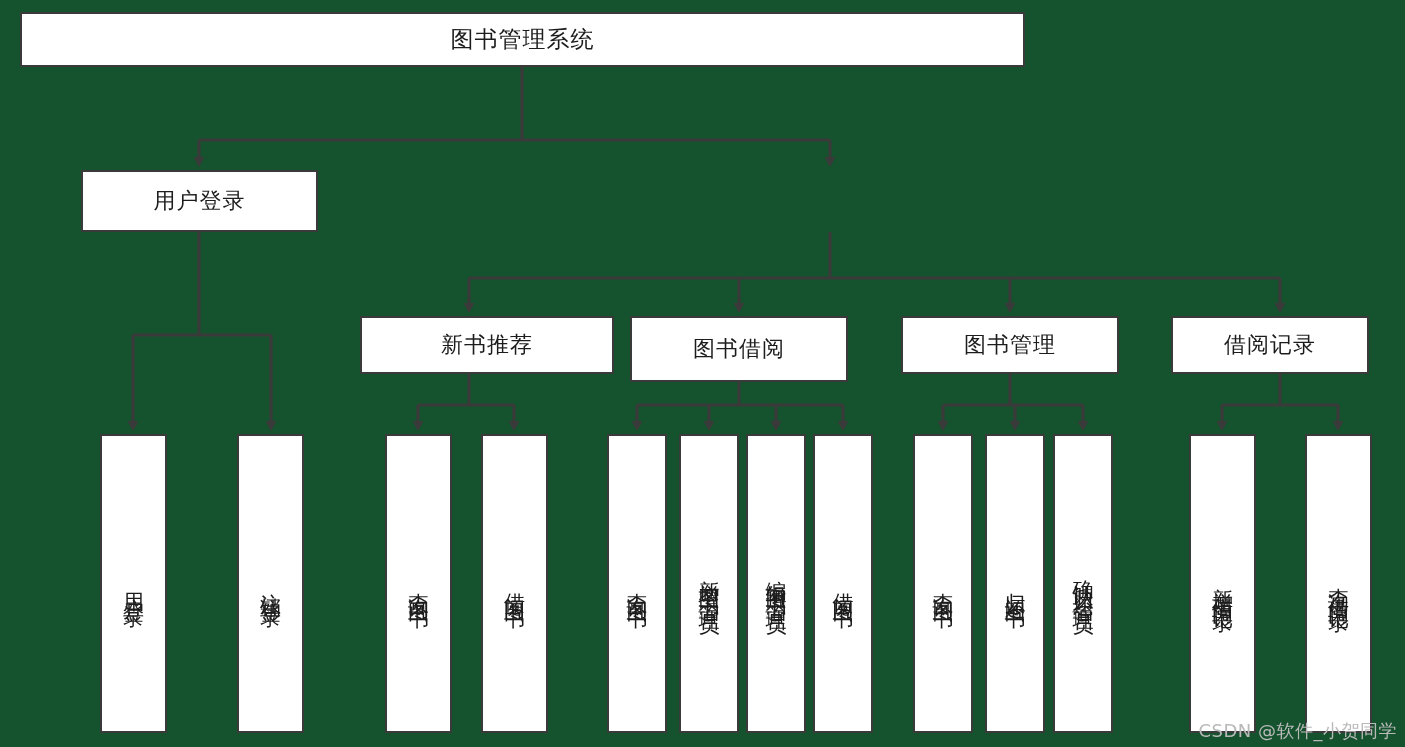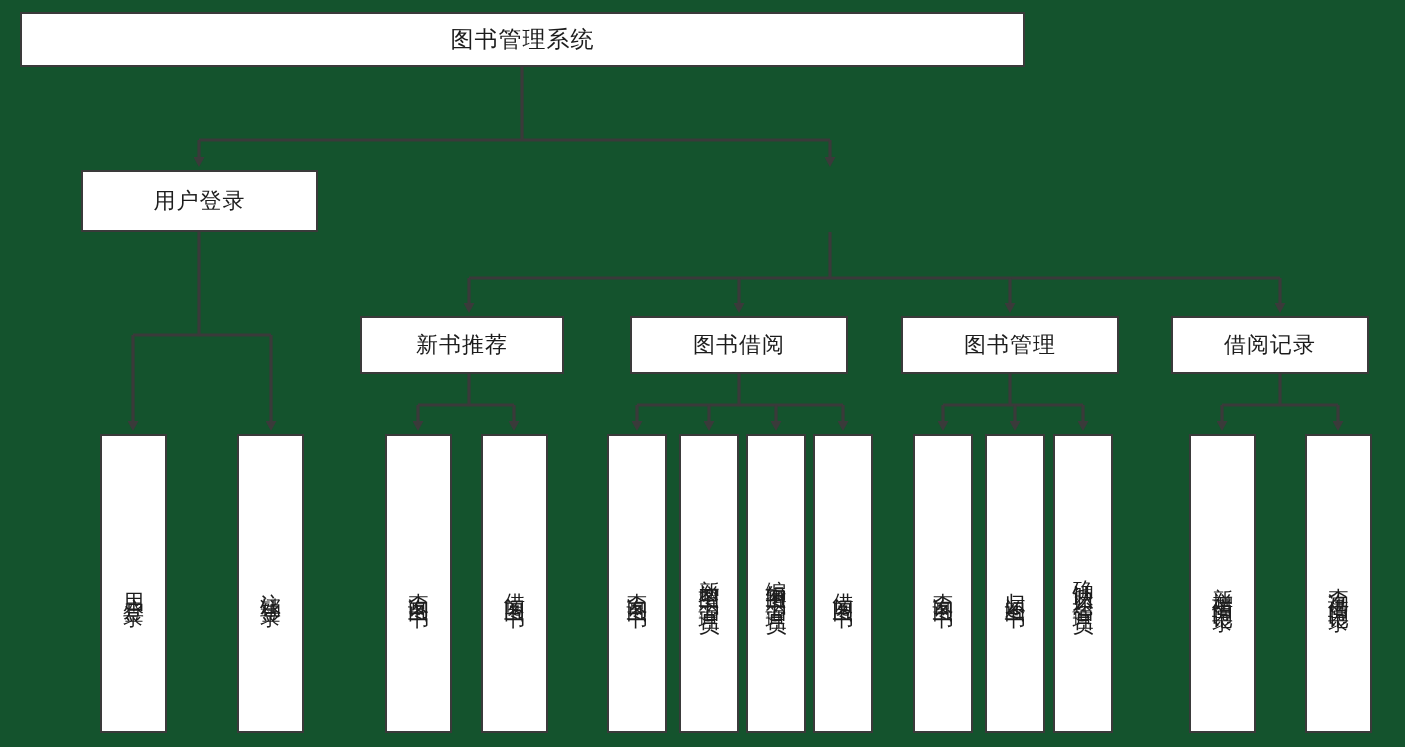--- a/index.html
+++ b/index.html
@@ -128,24 +128,24 @@
   </svg>
 
   <div class="node horiz root" style="left:20px; top:12px; width:1005px; height:55px;">
     <span>图书管理系统</span>
   </div>
 
   <div class="node horiz" style="left:81px; top:170px; width:237px; height:62px;">
     <span>用户登录</span>
   </div>
 
-  <div class="node horiz" style="left:360px; top:316px; width:204px; height:58px;">
+  <div class="node horiz" style="left:360px; top:316px; width:254px; height:58px;">
     <span>新书推荐</span>
   </div>
-  <div class="node horiz" style="left:630px; top:316px; width:218px; height:58px;">
+  <div class="node horiz" style="left:630px; top:316px; width:218px; height:66px;">
     <span>图书借阅</span>
   </div>
   <div class="node horiz" style="left:901px; top:316px; width:218px; height:58px;">
     <span>图书管理</span>
   </div>
   <div class="node horiz" style="left:1171px; top:316px; width:198px; height:58px;">
     <span>借阅记录</span>
   </div>
 
   <div class="node leaf" style="left:100px; top:434px; width:67px; height:299px;">
@@ -185,14 +185,15 @@
     <span class="leaf-text">确认归还（管理员）</span>
   </div>
 
   <div class="node leaf" style="left:1189px; top:434px; width:67px; height:299px;">
     <span class="leaf-text">新增借阅记录</span>
   </div>
   <div class="node leaf" style="left:1305px; top:434px; width:67px; height:299px;">
     <span class="leaf-text">查询借阅记录</span>
   </div>
 
+  <div id="watermark">CSDN @软件_小贺同学</div>
 
 </div>
 
 </body></html>

